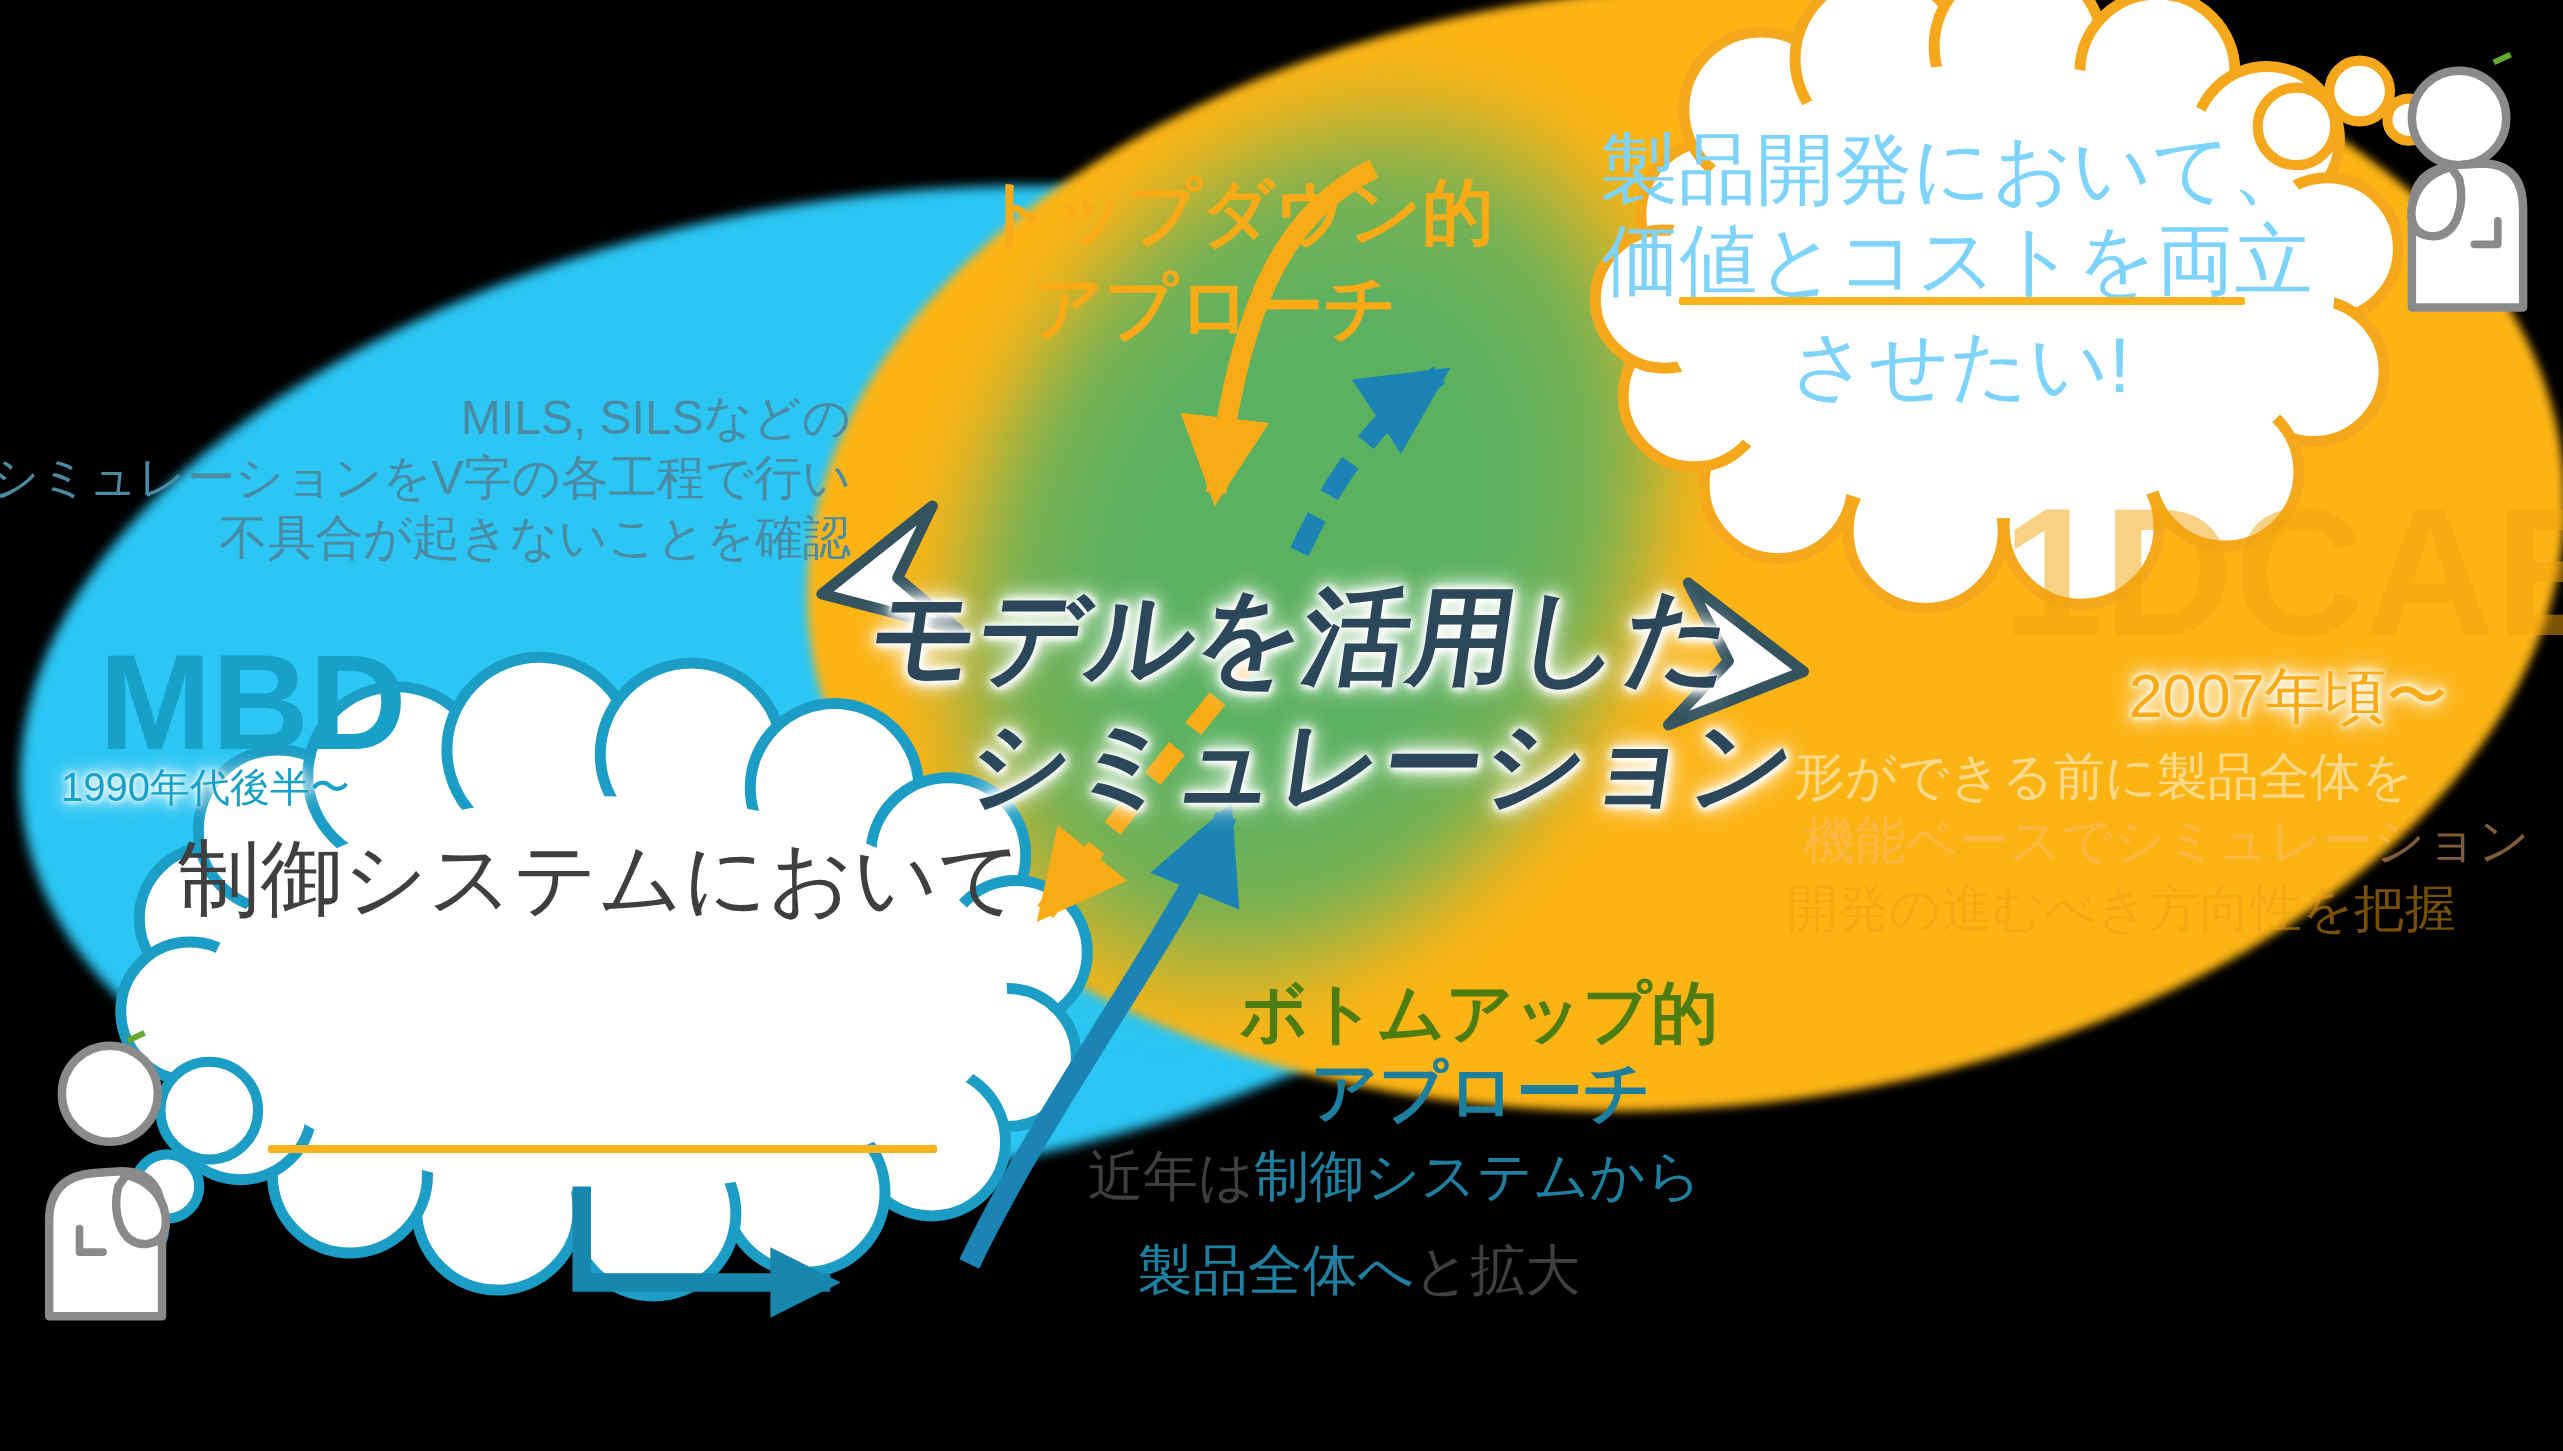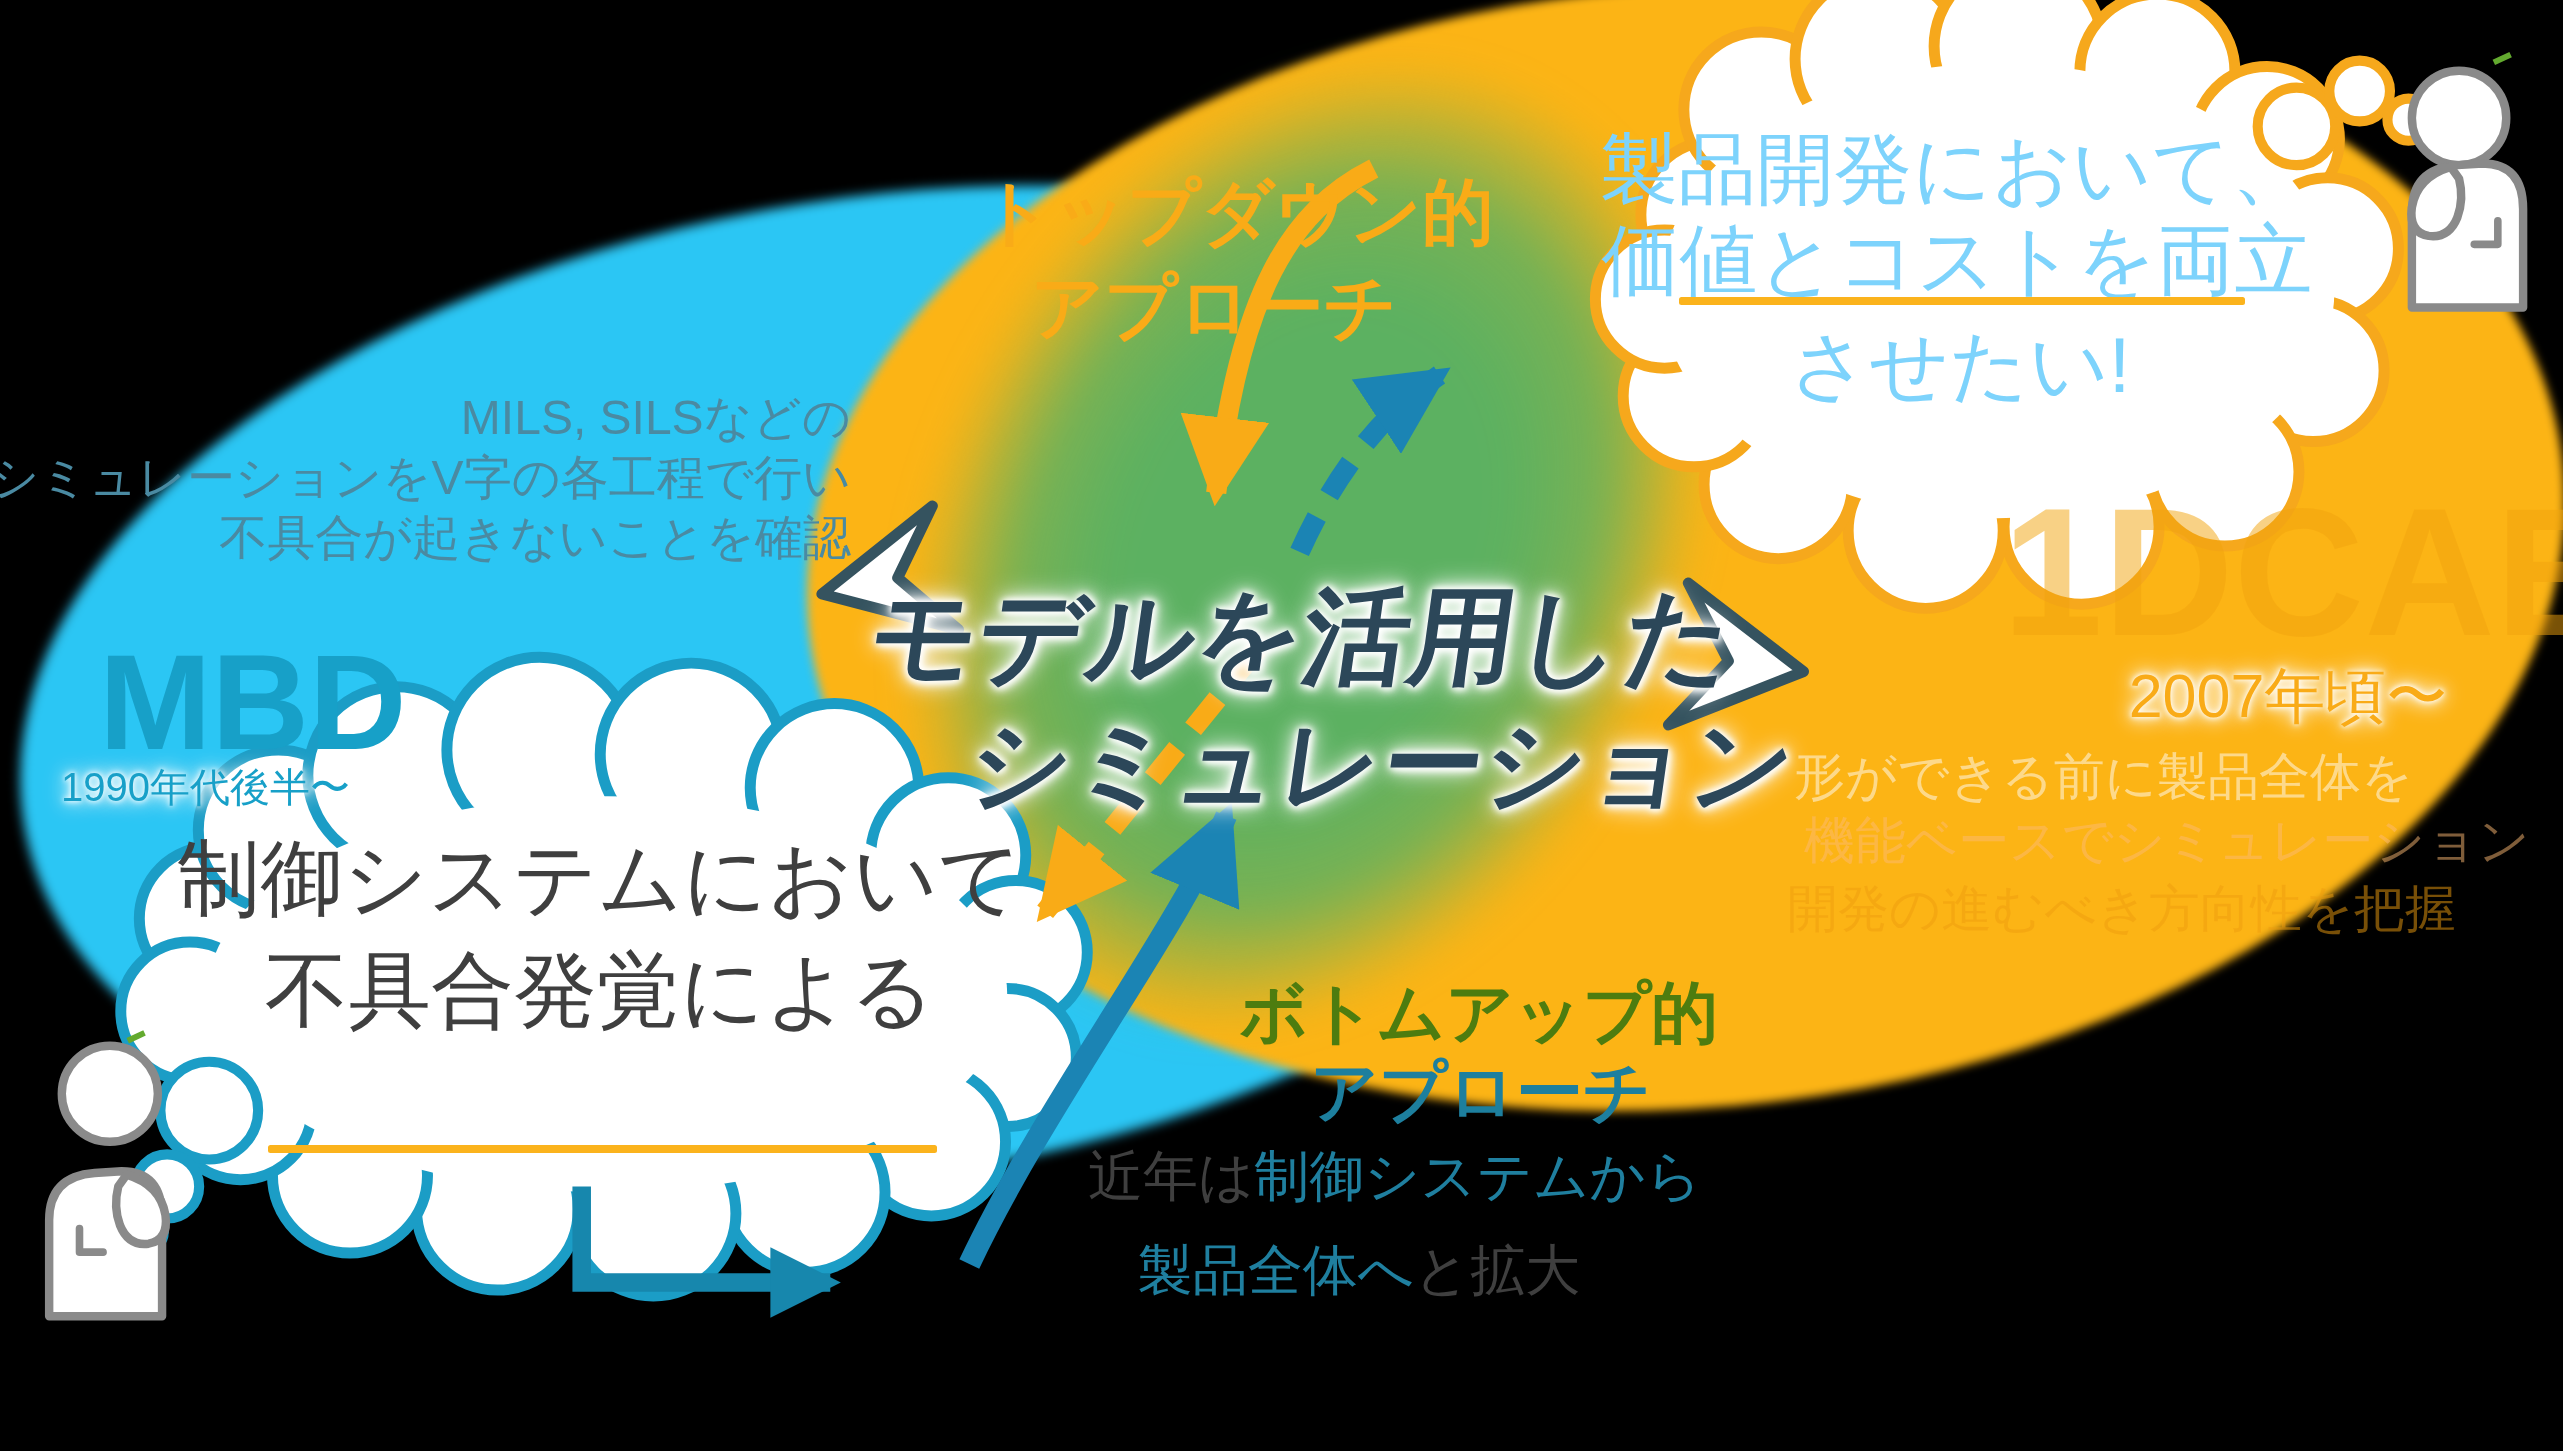--- a/index.html
+++ b/index.html
@@ -143,20 +143,19 @@
   <div class="t faint" style="left:1794px;top:743px;font-size:51px;color:#ffffff;">形ができる前に製品全体を</div>
   <div class="t faint" style="left:1804px;top:807px;font-size:51px;color:#fdba74;">機能ベースでシミュレーション</div>
   <div class="t faint" style="left:1787px;top:875px;font-size:51px;color:#ef9e0e;">開発の進むべき方向性を把握</div>
 
   <div class="t ctr cloudline" style="left:1955px;top:118px;">製品開発において、</div>
   <div class="t ctr cloudline" style="left:1957px;top:209px;">価値とコストを両立</div>
   <div class="u-orange" style="left:1679px;top:297px;width:566px;height:7.6px;"></div>
   <div class="t ctr cloudline" style="left:1960px;top:314px;">させたい!</div>
 
   <div class="t ctr cloudline-b" style="left:600px;top:824px;">制御システムにおいて</div>
-  <div class="t ctr cloudline-b" style="left:600px;top:936px;">不具合発覚による</div>
   <div class="u-orange" style="left:268px;top:1145px;width:669px;height:8.4px;"></div>
 
   <div class="t ctr" style="left:1395px;top:1140px;font-size:55px;"><span class="graytxt">近年は</span><span style="color:#1f7f9f;">制御システムから</span></div>
   <div class="t ctr" style="left:1359px;top:1234px;font-size:55px;"><span style="color:#1f7f9f;">製品全体へ</span><span class="graytxt">と拡大</span></div>
 
 </div>
 
 
 </body></html>

